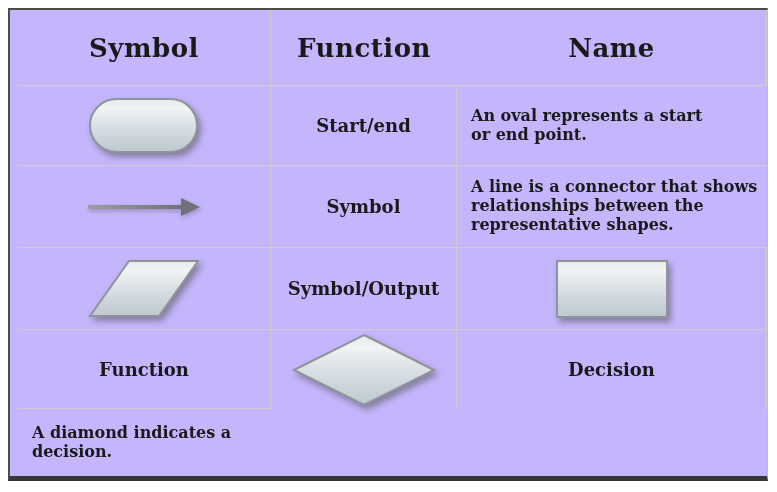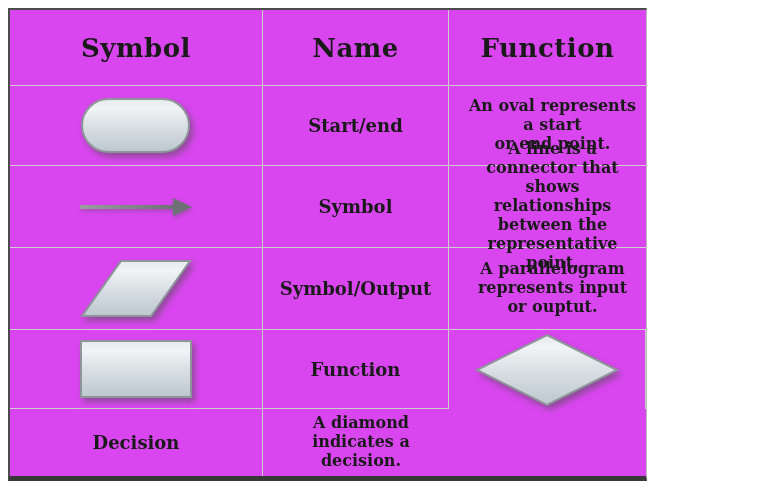--- a/index.html
+++ b/index.html
@@ -1,42 +1,43 @@
 <!DOCTYPE html>
 <html><head>
 <meta charset="utf-8">
 <style>
   html,body{margin:0;padding:0;background:#ffffff;}
   #page{position:relative;width:777px;height:492px;background:#ffffff;overflow:hidden;
         font-family:"DejaVu Serif","Liberation Serif",serif;color:#1a1a1a;}
   #symbol-table{
-    position:absolute;left:8px;top:8px;width:639px;height:473px;
+    position:absolute;left:8px;top:8px;width:760px;height:473px;
     display:grid;
     grid-template-columns:253px 186px 1fr;
     grid-template-rows:76px 80px 82px 82px 79px 1fr;
     border-top:2px solid #4c4c4c;
     border-left:2px solid #4c4c4c;
     border-right:1px solid #bdbdbd;
     border-bottom:5px solid #383838;
-    background:#d946ef;
+    background:#c4b5fd;
     box-sizing:border-box;
+    padding-left:8px;
   }
   .cell{
     border-right:1px solid #cdcdcd;
     border-bottom:1px solid #cdcdcd;
     display:flex;align-items:center;justify-content:center;
     box-sizing:border-box;
   }
   .cell.col3{border-right:none;}
   .cell.rowlast{border-bottom:none;}
   .hdr{font-size:26px;font-weight:bold;letter-spacing:0.5px;}
   .name{font-size:18px;font-weight:bold;}
   .func{
     font-size:16px;font-weight:bold;line-height:1.18;
-    justify-content:flex-start;text-align:center;
+    justify-content:flex-start;text-align:left;
     padding-left:14px;padding-right:4px;
     white-space:pre-line;
   }
   .shape-svg{filter:drop-shadow(3px 4px 3px rgba(80,80,80,0.55));}
   .arrow-svg{filter:drop-shadow(1px 2px 2px rgba(80,80,80,0.4));}
   #svg-defs{position:absolute;width:0;height:0;}
 </style>
 </head>
 <body>
 
@@ -52,51 +53,49 @@
       <stop offset="0%" stop-color="#9b9fa2"></stop>
       <stop offset="100%" stop-color="#6e7276"></stop>
     </linearGradient>
   </defs>
 </svg>
 
 <div id="page">
   <div id="symbol-table">
 
     <div class="cell hdr">Symbol</div>
+    <div class="cell hdr col3">Function</div>
     <div class="cell hdr">Name</div>
-    <div class="cell hdr col3">Function</div>
 
     <div class="cell">
       <svg class="shape-svg" width="114" height="60" viewBox="0 0 114 60">
         <rect x="3" y="3" width="107" height="53" rx="26.5" ry="26.5" fill="url(#shapeGrad)" stroke="#8e9499" stroke-width="2"></rect>
       </svg>
     </div>
     <div class="cell name">Start/end</div>
     <div class="cell func col3">An oval represents a start
 or end point.</div>
 
     <div class="cell">
       <svg class="arrow-svg" width="116" height="26" viewBox="0 0 116 26">
         <rect x="2" y="11" width="93" height="4" fill="url(#arrowGrad)"></rect>
         <polygon points="95,4 114,13 95,22" fill="#6e7276"></polygon>
       </svg>
     </div>
     <div class="cell name">Symbol</div>
     <div class="cell func col3">A line is a connector that shows
 relationships between the
-representative point.</div>
+representative shapes.</div>
 
     <div class="cell">
       <svg class="shape-svg" width="112" height="60" viewBox="0 0 112 60">
         <polygon points="41,2 110,2 71,57 2,57" fill="url(#shapeGrad)" stroke="#8e9499" stroke-width="2"></polygon>
       </svg>
     </div>
     <div class="cell name">Symbol/Output</div>
-    <div class="cell func col3">A parallelogram represents input
-or ouptut.</div>
 
     <div class="cell">
       <svg class="shape-svg" width="116" height="62" viewBox="0 0 116 62">
         <rect x="3" y="3" width="110" height="56" fill="url(#shapeGrad)" stroke="#8e9499" stroke-width="2"></rect>
       </svg>
     </div>
     <div class="cell name">Function</div>
 
     <div class="cell rowlast">
       <svg class="shape-svg" width="146" height="74" viewBox="0 0 146 74">

